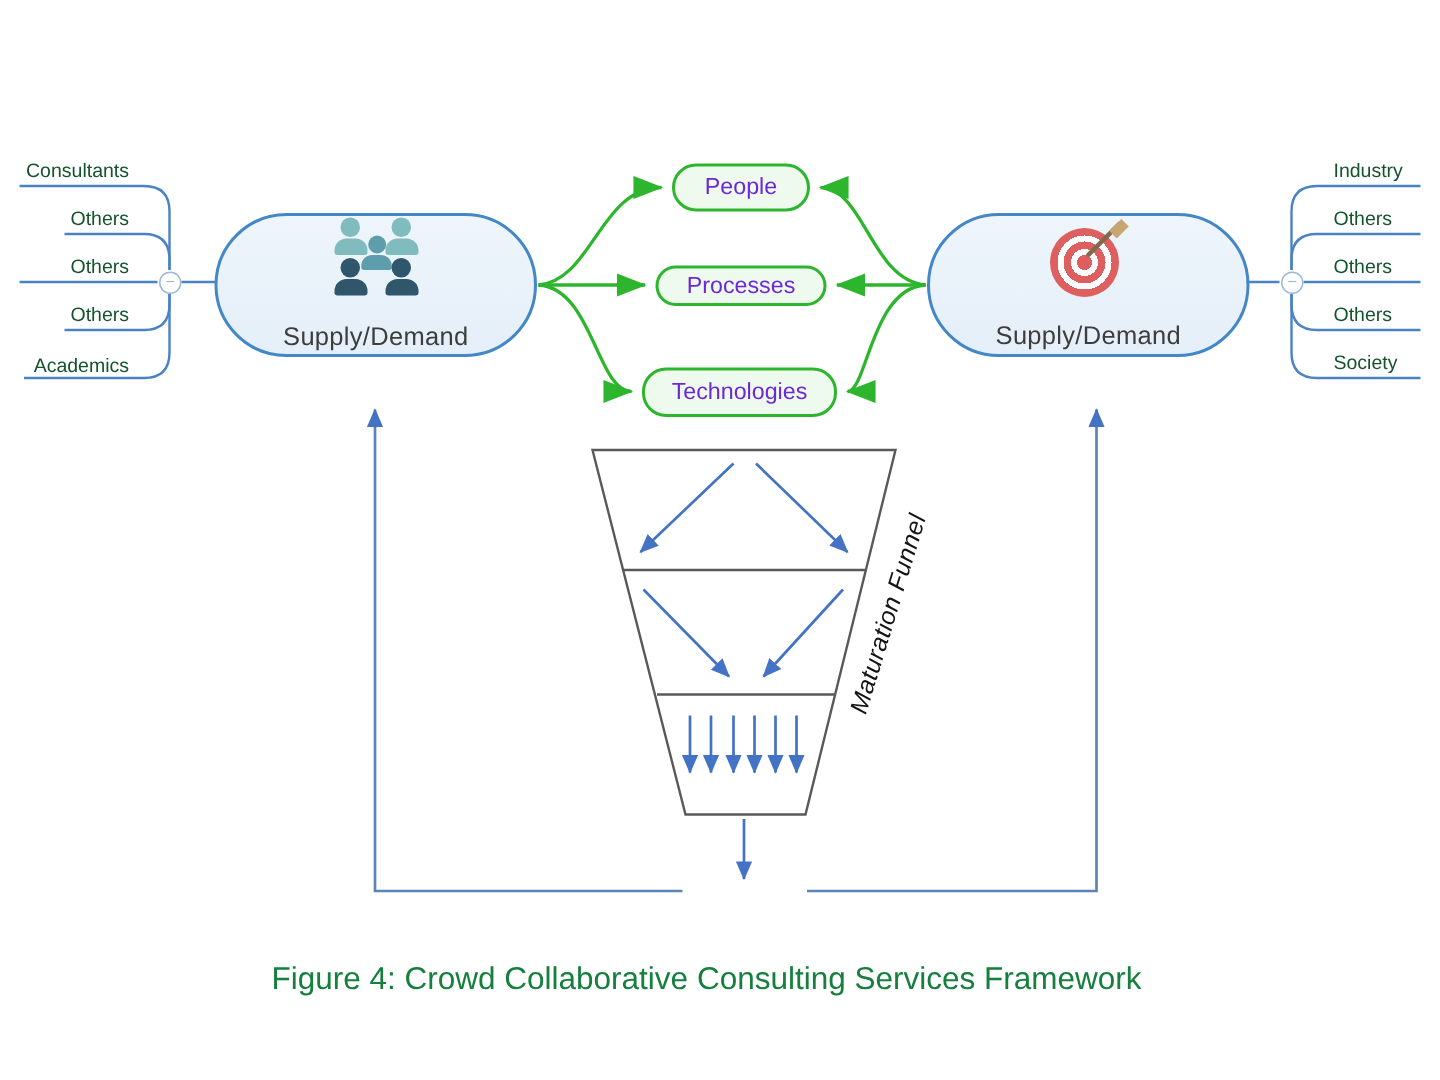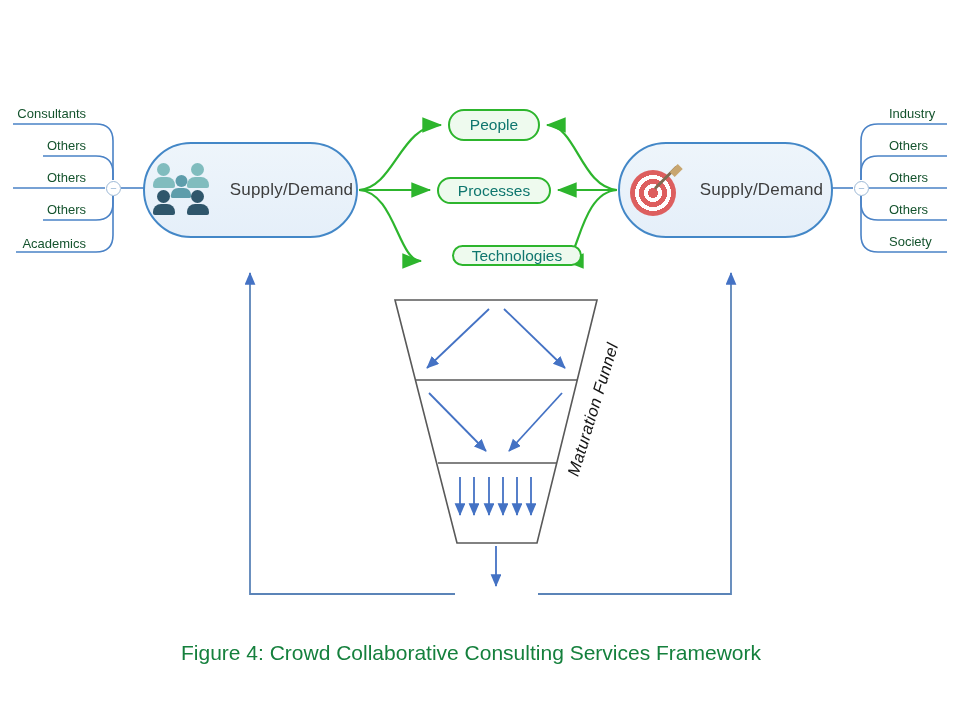--- a/index.html
+++ b/index.html
@@ -18,29 +18,29 @@
   .collapse-dot{
     position:absolute;width:15px;height:15px;border-radius:50%;
     background:#fff;border:1px solid #9db9d6;color:#9db9d6;z-index:3;
     font-size:11px;line-height:13px;text-align:center;box-sizing:border-box;
   }
   
   .pill{
     position:absolute;width:215px;height:96px;border-radius:48px;
     background:linear-gradient(180deg,#eef5fb 0%,#e5eff9 100%);
     border:2px solid #4387c7;box-sizing:border-box;z-index:2;
-    display:flex;flex-direction:row;align-items:center;justify-content:center;gap:16px;
+    display:flex;flex-direction:column;align-items:center;justify-content:center;gap:16px;
   }
   .pill-label{font-size:17px;color:#3d3d3d;letter-spacing:.2px;}
   
   .gbox{
     position:absolute;border:2px solid #2db52d;border-radius:16px;background:#eefaee;
     box-sizing:border-box;display:flex;align-items:center;justify-content:center;z-index:2;
   }
-  .gbox span{font-size:15.5px;color:#0f766e;}
+  .gbox span{font-size:15.5px;color:#6d28d9;}
   
   .people-icon{position:relative;width:66px;height:54px;}
   .person{position:absolute;width:24px;height:26px;}
   .person .head{position:absolute;left:5.5px;top:0;width:13px;height:13px;border-radius:50%;}
   .person .body{position:absolute;left:1px;top:14px;width:22px;height:11px;border-radius:8px 8px 2px 2px;}
   .p-light .head,.p-light .body{background:#80bcbe;}
   .p-mid .head,.p-mid .body{background:#5e9dab;}
   .p-dark .head,.p-dark .body{background:#2f566b;}
   .p1{left:4px;top:0;}
   .p2{left:38px;top:0;}
@@ -201,21 +201,21 @@
     </div>
     <div class="pill-label">Supply/Demand</div>
   </div>
 
   <div class="gbox" style="left:448px;top:109px;width:92px;height:32px;">
     <span>People</span>
   </div>
   <div class="gbox" style="left:437px;top:177px;width:114px;height:27px;">
     <span>Processes</span>
   </div>
-  <div class="gbox" style="left:452px;top:245px;width:130px;height:21px;">
+  <div class="gbox" style="left:428px;top:245px;width:130px;height:33px;">
     <span>Technologies</span>
   </div>
 
   <div class="funnel-label">Maturation Funnel</div>
 
   <div class="caption">Figure 4: Crowd Collaborative Consulting Services Framework</div>
 
 </div>
 
 </body></html>

